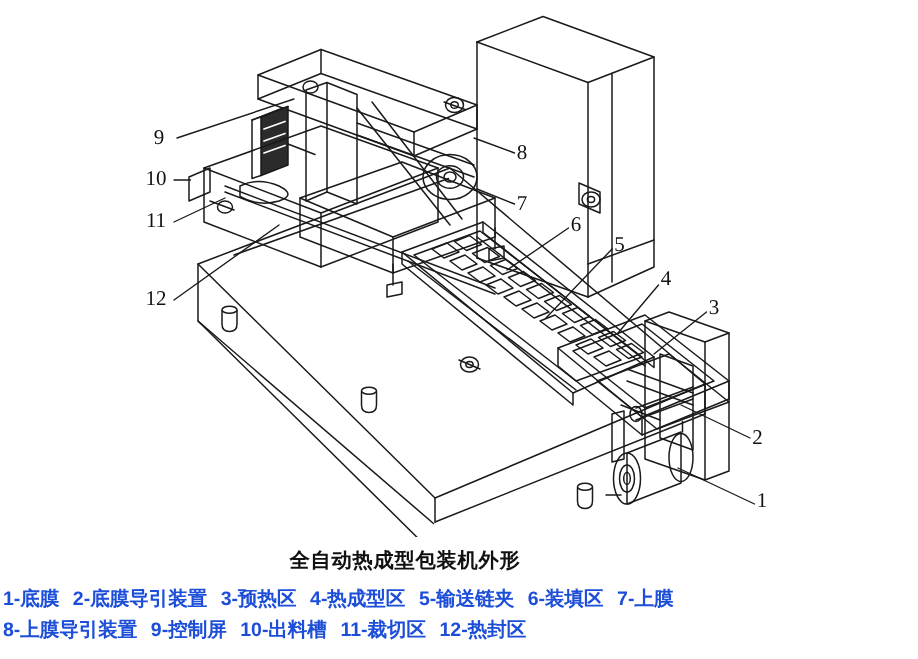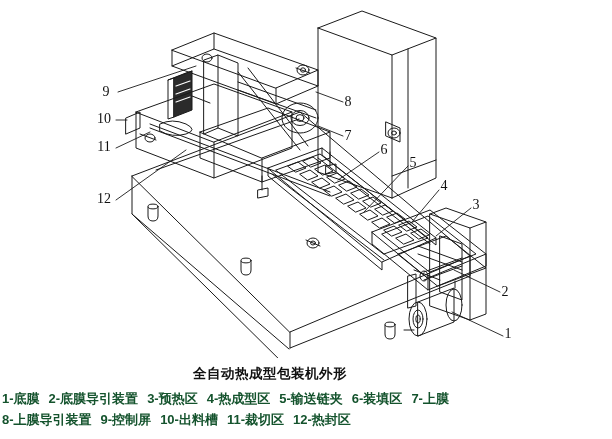--- a/index.html
+++ b/index.html
@@ -32,21 +32,21 @@
     letter-spacing:0.5px;
     color:#111;
     margin:8px 0 0 0;
     line-height:16px;
   }
   #legend-text{
     font-family:"Liberation Sans", sans-serif;
     font-weight:bold;
     font-size:13px;
     line-height:21px;
-    color:#14532d;
+    color:#1d4ed8;
     margin:6px 0 0 0;
     padding:0 2px 0 2px;
     text-align:left;
     word-spacing:2px;
   }
   .legend-item{white-space:nowrap;margin-right:9px;}
 </style>
 </head>
 <body>
 

